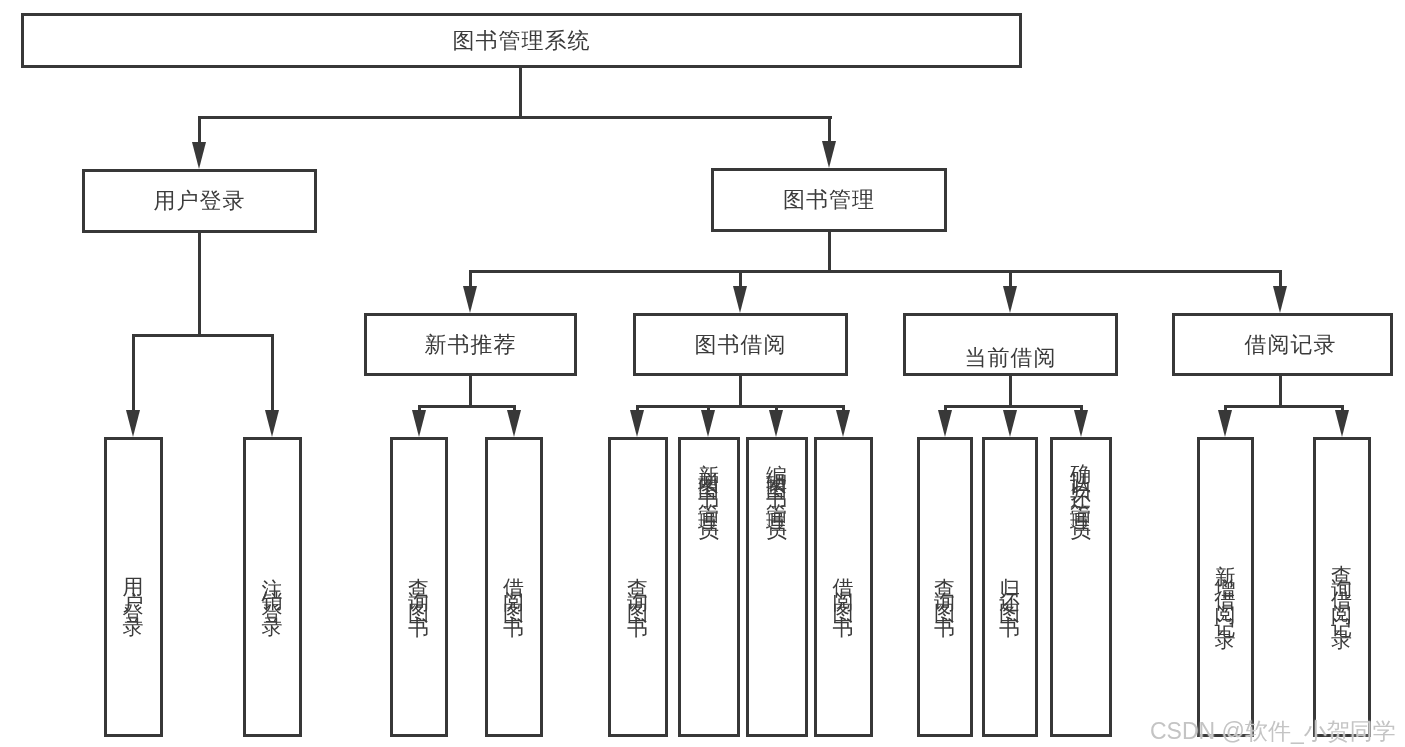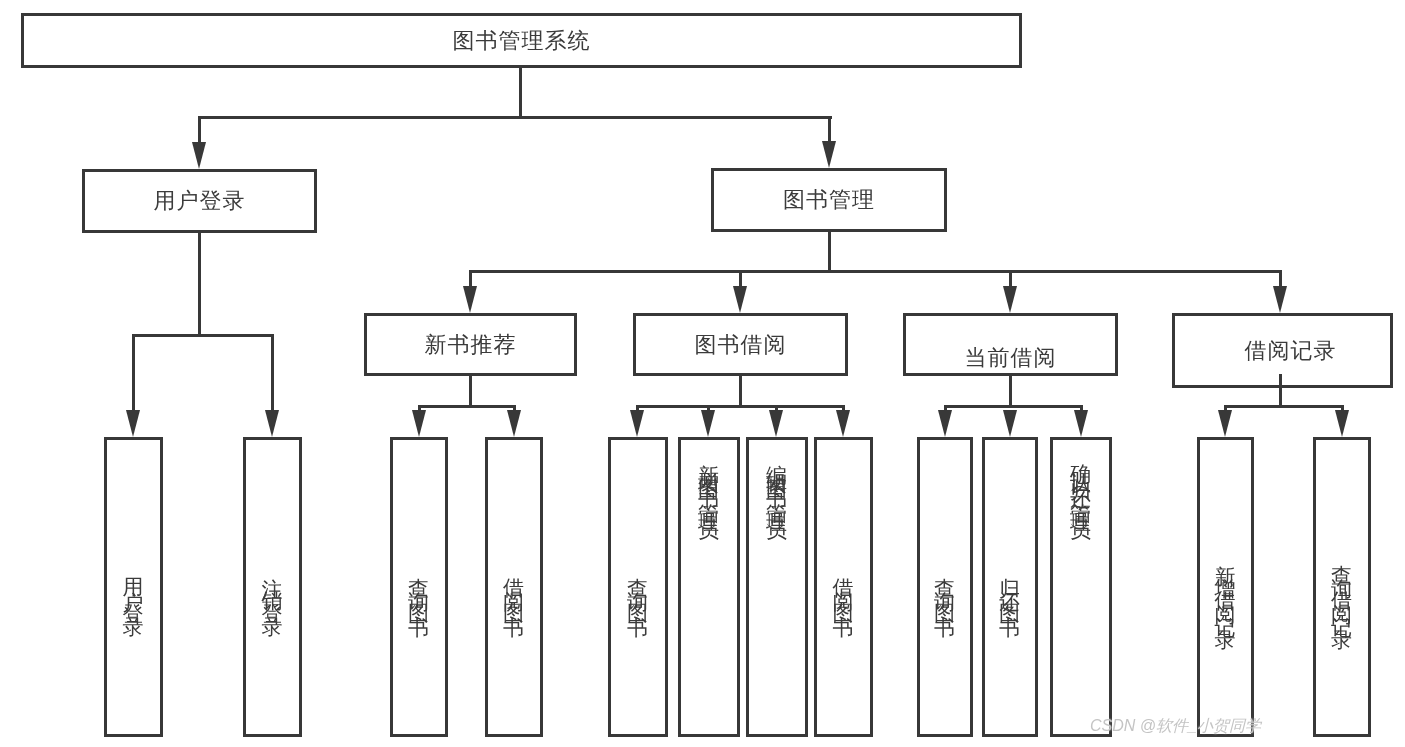--- a/index.html
+++ b/index.html
@@ -47,27 +47,26 @@
 
   .arrow{
     position:absolute;width:0;height:0;
     border-left:7px solid transparent;
     border-right:7px solid transparent;
     border-top:27px solid var(--line);
   }
 
   #watermark{
     position:absolute;
-    left:1090px;top:716px;
-    font-size:16px;
+    left:1150px;top:716px;
+    font-size:23px;
     color:var(--wm);
     white-space:nowrap;
     text-shadow:0 0 2px #ffffff;
     z-index:5;
-    font-style:italic;
   }
 </style>
 </head>
 <body>
 
 <div id="canvas">
 
   <div class="box" style="left:21px;top:13px;width:1001px;height:55px;">
     <span>图书管理系统</span>
   </div>
@@ -99,21 +98,21 @@
 
   <div class="box" style="left:364px;top:313px;width:213px;height:63px;align-items:center;">
     <span>新书推荐</span>
   </div>
   <div class="box" style="left:633px;top:313px;width:215px;height:63px;">
     <span>图书借阅</span>
   </div>
   <div class="box" style="left:903px;top:313px;width:215px;height:63px;align-items:flex-end;">
     <span>当前借阅</span>
   </div>
-  <div class="box" style="left:1172px;top:313px;width:221px;height:75px;padding-left:16px;">
+  <div class="box" style="left:1172px;top:313px;width:221px;height:63px;padding-left:16px;">
     <span>借阅记录</span>
   </div>
 
   <div class="v" style="left:198px;top:231px;height:106px;"></div>
   <div class="h" style="left:132px;top:334px;width:142px;"></div>
   <div class="v" style="left:132px;top:334px;height:80px;"></div>
   <div class="v" style="left:271px;top:334px;height:80px;"></div>
   <div class="arrow" style="left:126px;top:410px;"></div>
   <div class="arrow" style="left:265px;top:410px;"></div>
 

